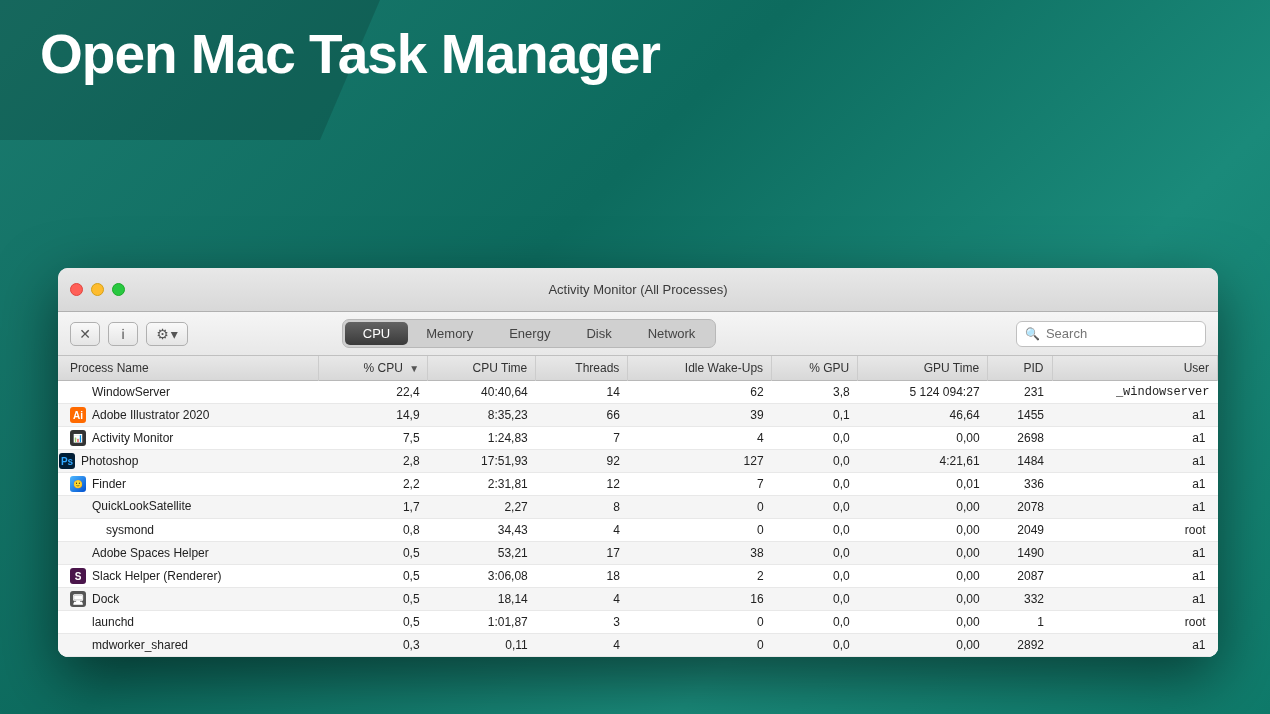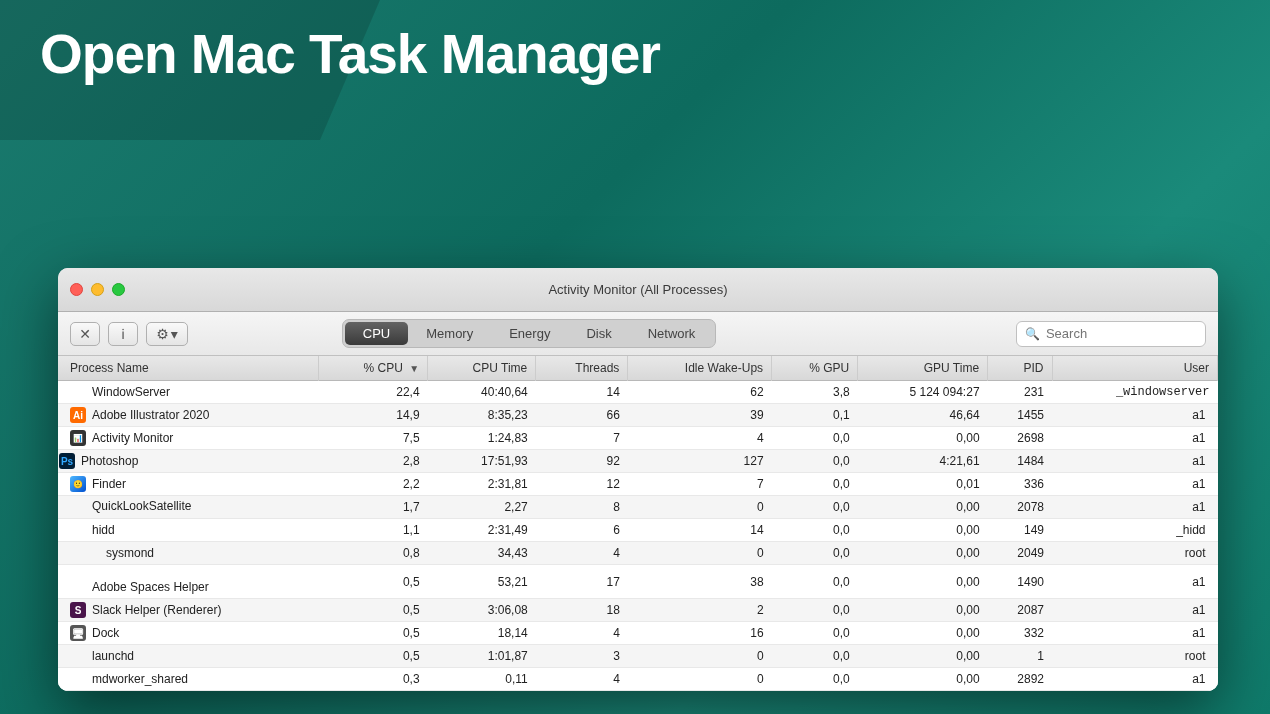--- a/index.html
+++ b/index.html
@@ -383,49 +383,35 @@
             <td>1,7</td>
             <td>2,27</td>
             <td>8</td>
             <td>0</td>
             <td>0,0</td>
             <td>0,00</td>
             <td>2078</td>
             <td style="padding-right: 12px;">a1</td>
           </tr>
           <tr>
-            <td style="text-align: left; display: flex; align-items: center; gap: 6px; padding-left: 12px; height: 22px;">
-              <span class="process-icon icon-placeholder"></span>
-              <span>hidd</span>
-            </td>
-            <td>1,1</td>
-            <td>2:31,49</td>
-            <td>6</td>
-            <td>14</td>
-            <td>0,0</td>
-            <td>0,00</td>
-            <td>149</td>
-            <td style="padding-right: 12px;">_hidd</td>
-          </tr>
-          <tr>
             <td style="text-align: left; display: flex; align-items: center; gap: 20px; padding-left: 12px; height: 22px;">
               <span class="process-icon icon-placeholder"></span>
               <span>sysmond</span>
             </td>
             <td>0,8</td>
             <td>34,43</td>
             <td>4</td>
             <td>0</td>
             <td>0,0</td>
             <td>0,00</td>
             <td>2049</td>
             <td style="padding-right: 12px;">root</td>
           </tr>
           <tr>
-            <td style="text-align: left; display: flex; align-items: center; gap: 6px; padding-left: 12px; height: 22px; margin-top: 11px;">
+            <td style="text-align: left; display: flex; align-items: center; gap: 6px; padding-left: 12px; height: 22px;">
               <span class="process-icon icon-placeholder"></span>
               <span>Adobe Spaces Helper</span>
             </td>
             <td>0,5</td>
             <td>53,21</td>
             <td>17</td>
             <td>38</td>
             <td>0,0</td>
             <td>0,00</td>
             <td>1490</td>

